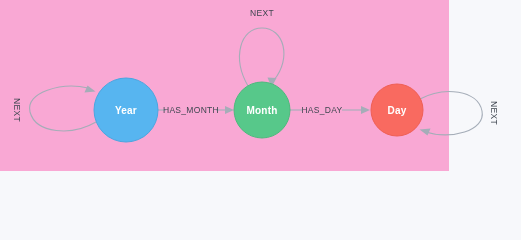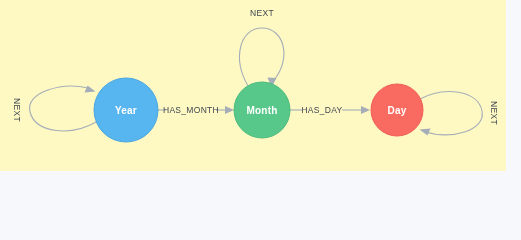--- a/index.html
+++ b/index.html
@@ -8,23 +8,23 @@
   }
   body {
     width: 521px;
     height: 171px;
     background: #f7f8fb;
     font-family: "Liberation Sans", sans-serif;
     overflow: hidden;
   }
   #graph-canvas {
     position: relative;
-    width: 506px;
+    width: 449px;
     height: 171px;
-    background: #fef9c3;
+    background: #f9a8d4;
   }
   svg.graph-svg {
     position: absolute;
     top: 0;
     left: 0;
     width: 521px;
     height: 171px;
     display: block;
   }
   .edge-path {

